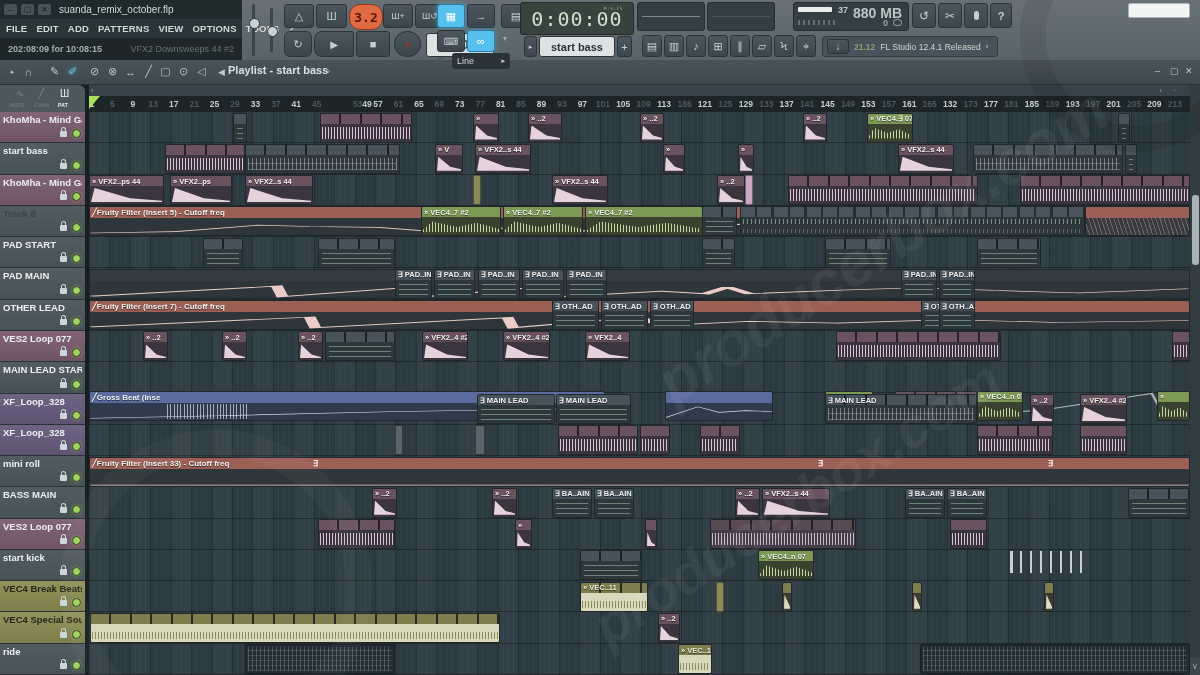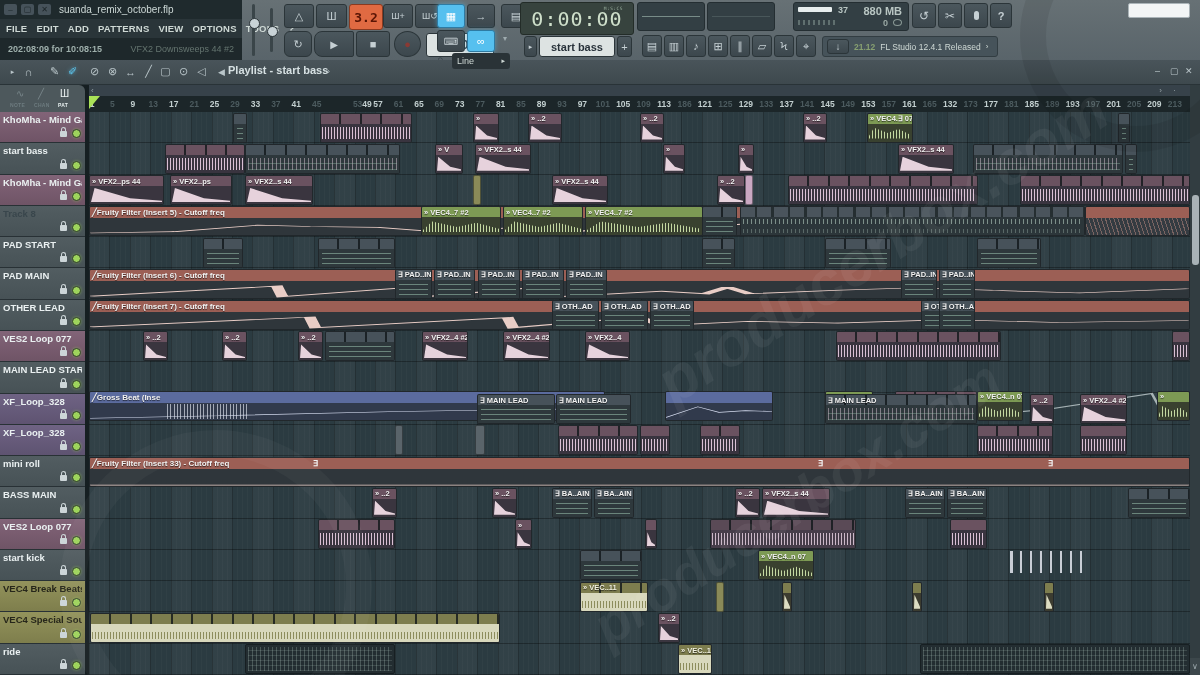--- a/index.html
+++ b/index.html
@@ -18,38 +18,38 @@
   #hintrow{position:absolute;left:0;top:38px;width:242px;height:22px;background:#1e282b;display:flex;align-items:center;justify-content:space-between;padding:0 8px;box-sizing:border-box;}
   #hintrow .hl{color:#9fb0ac;font-size:9px;font-weight:bold;}
   #hintrow .hr{color:#64746f;font-size:9px;}
   
   .vslider{position:absolute;width:3px;background:#3a4549;border-radius:2px;}
   .vknob{position:absolute;width:9px;height:9px;border-radius:50%;background:#c9d3d7;border:1px solid #2c3539;}
   
   .btn{background:linear-gradient(#4b575d,#3c474d);border:1px solid #2b3539;border-radius:3px;color:#c6d0d4;
        display:flex;align-items:center;justify-content:center;font-size:11px;box-sizing:border-box;}
   .lit{background:#56c0ef;color:#fff;border-color:#2e7ba3;box-shadow:0 0 5px rgba(86,192,239,.55);}
-  .olcd{background:#e06a42;color:#5a1505;border:1px solid #8a3a20;border-radius:3px;
+  .olcd{background:#e06a42;color:#5a1505;border:1px solid #8a3a20;border-radius:11px;
         font:bold 13px "DejaVu Sans Mono",monospace;display:flex;align-items:center;justify-content:center;}
   .lcd{background:#37433e;border:1px solid #232c28;border-radius:3px;color:#cfe0cb;
        font-family:"DejaVu Sans Mono",monospace;}
   .plcd{background:#dde3e2;border:1px solid #2b3539;border-radius:3px;color:#28323a;
         display:flex;align-items:center;justify-content:center;}
   #timedisp{left:520px;top:2px;width:112px;height:31px;display:flex;align-items:center;justify-content:center;position:absolute;}
   #timeval{font-size:20px;letter-spacing:1px;}
   #timeunit{position:absolute;right:10px;top:3px;font-size:4.5px;color:#9fb4a2;letter-spacing:.5px;}
   #patternsel{position:absolute;left:524px;top:36px;width:108px;height:21px;display:flex;gap:2px;}
   #patlcd{flex:1;font-size:11px;font-weight:bold;font-family:"Liberation Sans",sans-serif;}
   .scope{position:absolute;top:2px;height:27px;background:#333f44;border:1px solid #242e32;border-radius:3px;}
   .scope::before{content:'';position:absolute;left:4px;right:4px;top:13px;height:1px;background:#8aa09a;opacity:.8;}
   #scope2::before{opacity:.25;}
   #cpupanel{position:absolute;left:793px;top:2px;width:114px;height:27px;background:#333f44;border:1px solid #242e32;border-radius:3px;}
   #cpubar{position:absolute;left:4px;top:4px;width:34px;height:5px;background:#e8eeee;border-radius:1px;}
   #cpuval{position:absolute;left:44px;top:2px;color:#b9c6c3;font-size:9px;font-weight:bold;}
-  #memval{position:absolute;right:6px;top:2px;color:#b9c6c3;font-size:11px;font-weight:bold;}
+  #memval{position:absolute;right:6px;top:2px;color:#b9c6c3;font-size:14px;font-weight:bold;}
   #voices{position:absolute;right:20px;bottom:2px;color:#9aa8a4;font-size:9px;font-weight:bold;}
   #squig{position:absolute;left:4px;bottom:5px;width:40px;height:5px;
          background:repeating-linear-gradient(90deg,#7e908c 0 2px,transparent 2px 5px);opacity:.6;}
   #ring{position:absolute;right:6px;bottom:4px;width:7px;height:5px;border:1px solid #8a9a96;border-radius:50%;}
   .white-box{position:absolute;background:#f2f5f5;border-radius:2px;border:1px solid #aab4b8;}
   #newsbar{position:absolute;left:822px;top:36px;width:176px;height:21px;background:#46535a;border:1px solid #323d42;border-radius:3px;display:flex;align-items:center;gap:5px;padding:0 4px;box-sizing:border-box;}
   #newsbar .dl{width:22px;height:15px;font-size:10px;}
   #newsdate{color:#87a071;font-size:8.5px;font-weight:bold;}
   #newstext{color:#cfd9d5;font-size:8.5px;white-space:nowrap;}
   
@@ -726,23 +726,20 @@
             <div class="ch"></div>
             <div class="cb"></div>
           </div>
           <div class="clip k-pat segs" style="left: 888px; width: 64px;">
             <div class="ch"></div>
             <div class="cb"></div>
           </div>
         </div>
         <div class="lane" style="top: 156.4px;">
           <div class="clip k-ared" style="left: 0px; width: 1101px;">
-            <div class="ch">
-              <span>╱Fruity Filter (Insert 6) - Cutoff freq</span>
-            </div>
             <div class="cb">
               <svg viewBox="0 0 100 30" preserveAspectRatio="none">
                 <polyline points="0.0,27.0 17.0,9.0 17.5,27.6 30.0,9.9 30.5,27.6 42.0,9.0 42.5,27.6 52.0,18.0 56.0,22.5 58.0,10.5 60.0,22.5 68.0,16.5 75.0,12.0 82.0,16.5 90.0,21.0 100.0,13.5"></polyline>
               </svg>
             </div>
           </div>
           <div class="clip k-pat" style="left: 306px; width: 37px;">
             <div class="ch">
               <span>∃ PAD..IN</span>
             </div>

